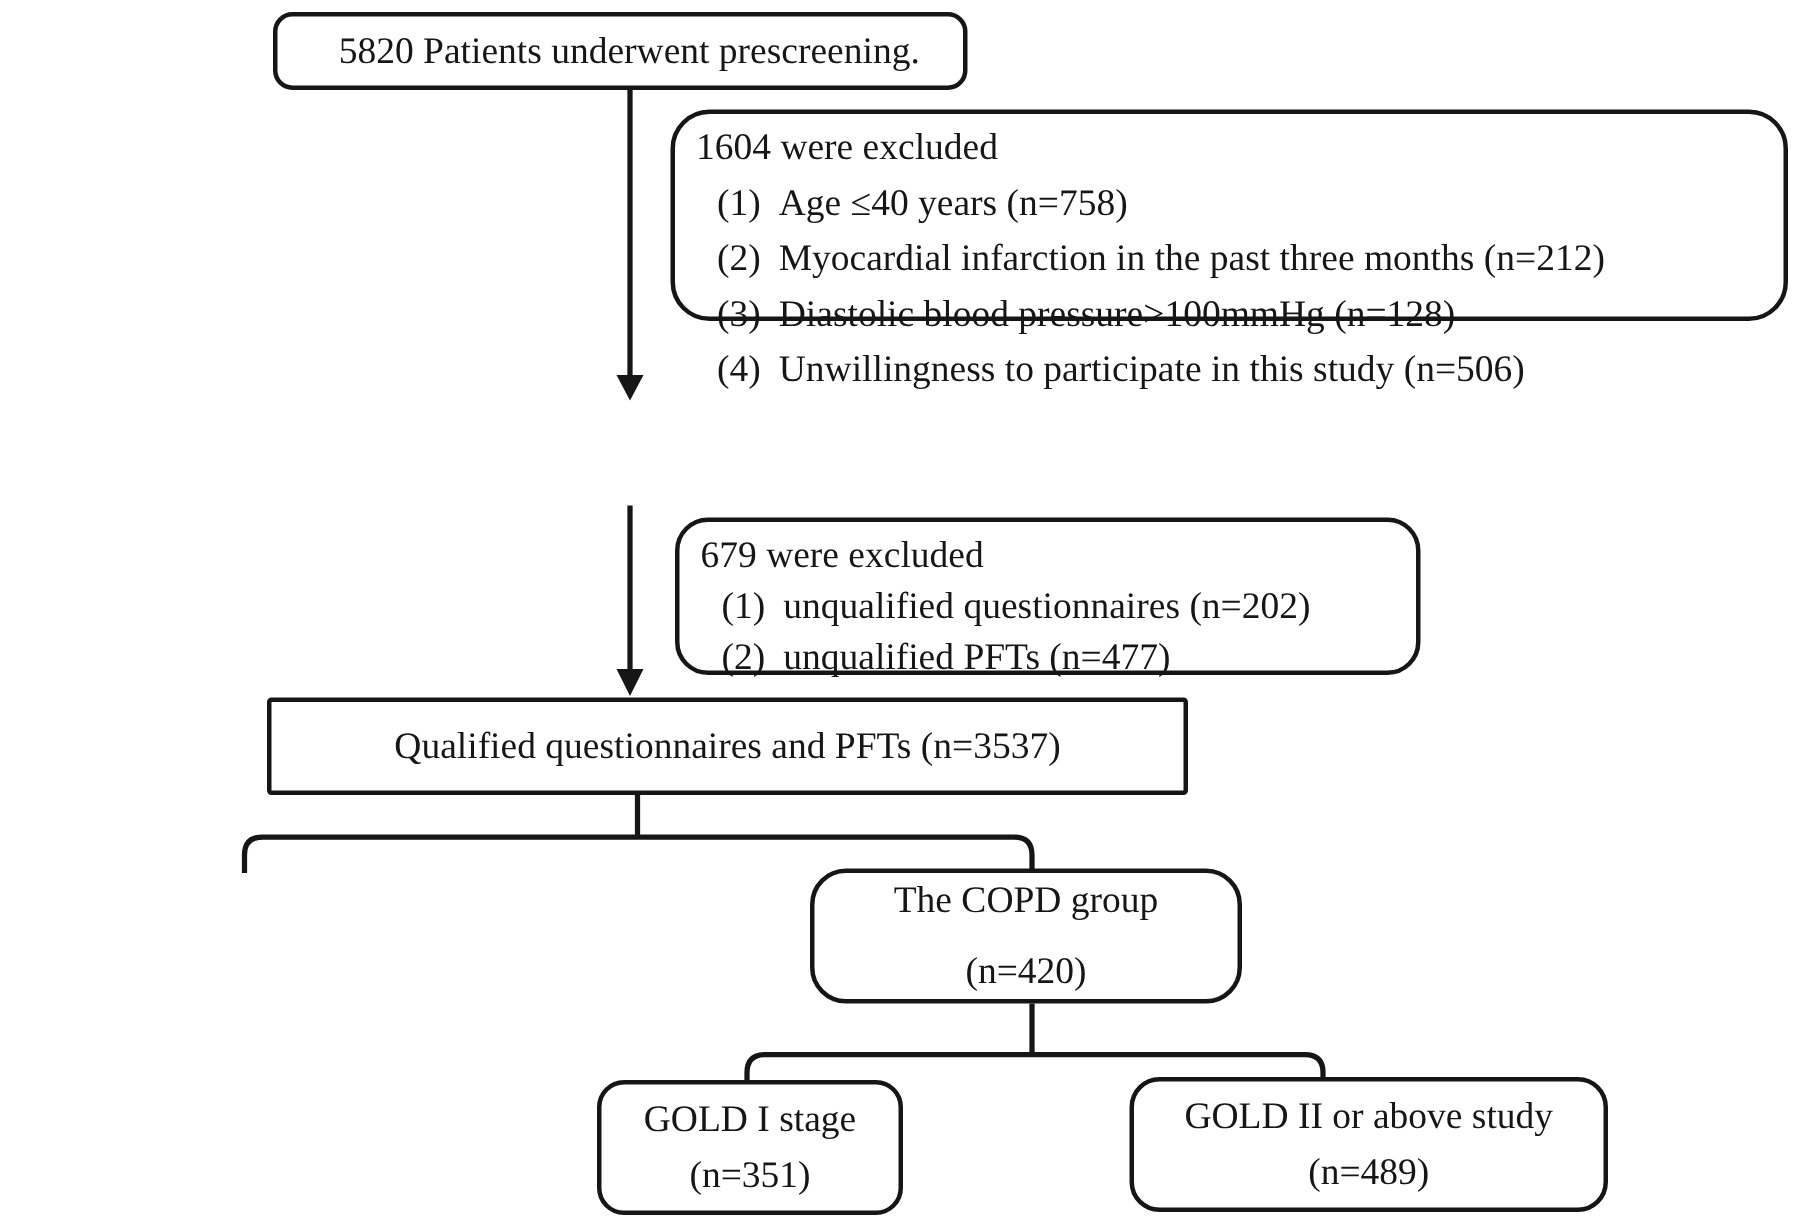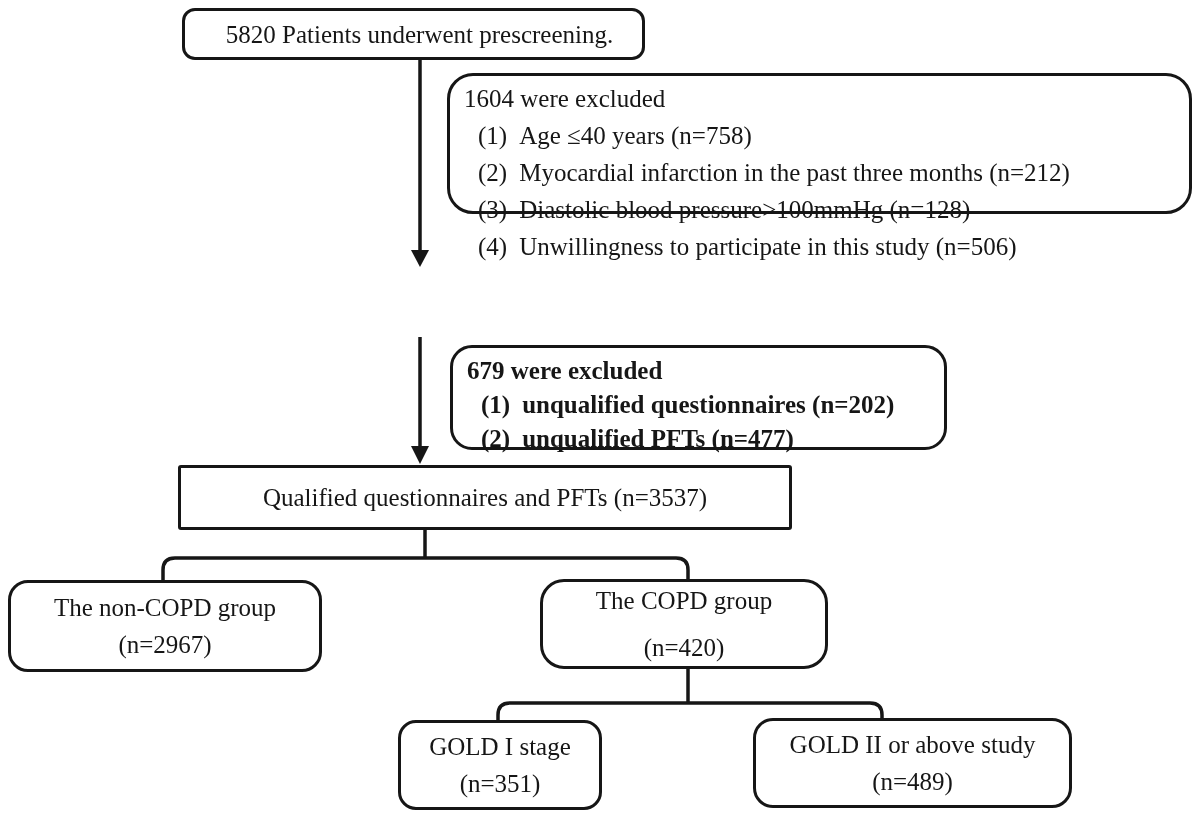--- a/index.html
+++ b/index.html
@@ -74,40 +74,36 @@
       <span class="marker">(3)</span>
       <span class="label">Diastolic blood pressure&gt;100mmHg (n=128)</span>
     </div>
     <div class="ex-item">
       <span class="marker">(4)</span>
       <span class="label">Unwillingness to participate in this study (n=506)</span>
     </div>
   </div>
 
 
-  <div class="box align-left lh34" style="left:450px; top:345px; width:497px; height:105px; border-radius:22px;font-weight:bold;">
+  <div class="box align-left lh34" style="left:450px; top:345px; width:497px; height:105px; border-radius:22px;">
     <div class="ex-title">679 were excluded</div>
     <div class="ex-item">
       <span class="marker">(1)</span>
       <span class="label">unqualified questionnaires (n=202)</span>
     </div>
     <div class="ex-item">
       <span class="marker">(2)</span>
       <span class="label">unqualified PFTs (n=477)</span>
     </div>
   </div>
 
   <div class="box" style="left:178px; top:465px; width:614px; height:65px; border-radius:3px;">
     <span class="label">Qualified questionnaires and PFTs (n=3537)</span>
   </div>
 
-  <div class="box" style="left:8px; top:580px; width:314px; height:92px; border-radius:20px;">
-    <span class="group-line">The non-COPD group</span>
-    <span class="group-line">(n=2967)</span>
-  </div>
 
   <div class="box" style="left:540px; top:579px; width:288px; height:90px; border-radius:24px;justify-content:space-between;">
     <span class="group-line">The COPD group</span>
     <span class="group-line">(n=420)</span>
   </div>
 
   <div class="box" style="left:398px; top:720px; width:204px; height:90px; border-radius:18px;">
     <span class="group-line">GOLD I stage</span>
     <span class="group-line">(n=351)</span>
   </div>

